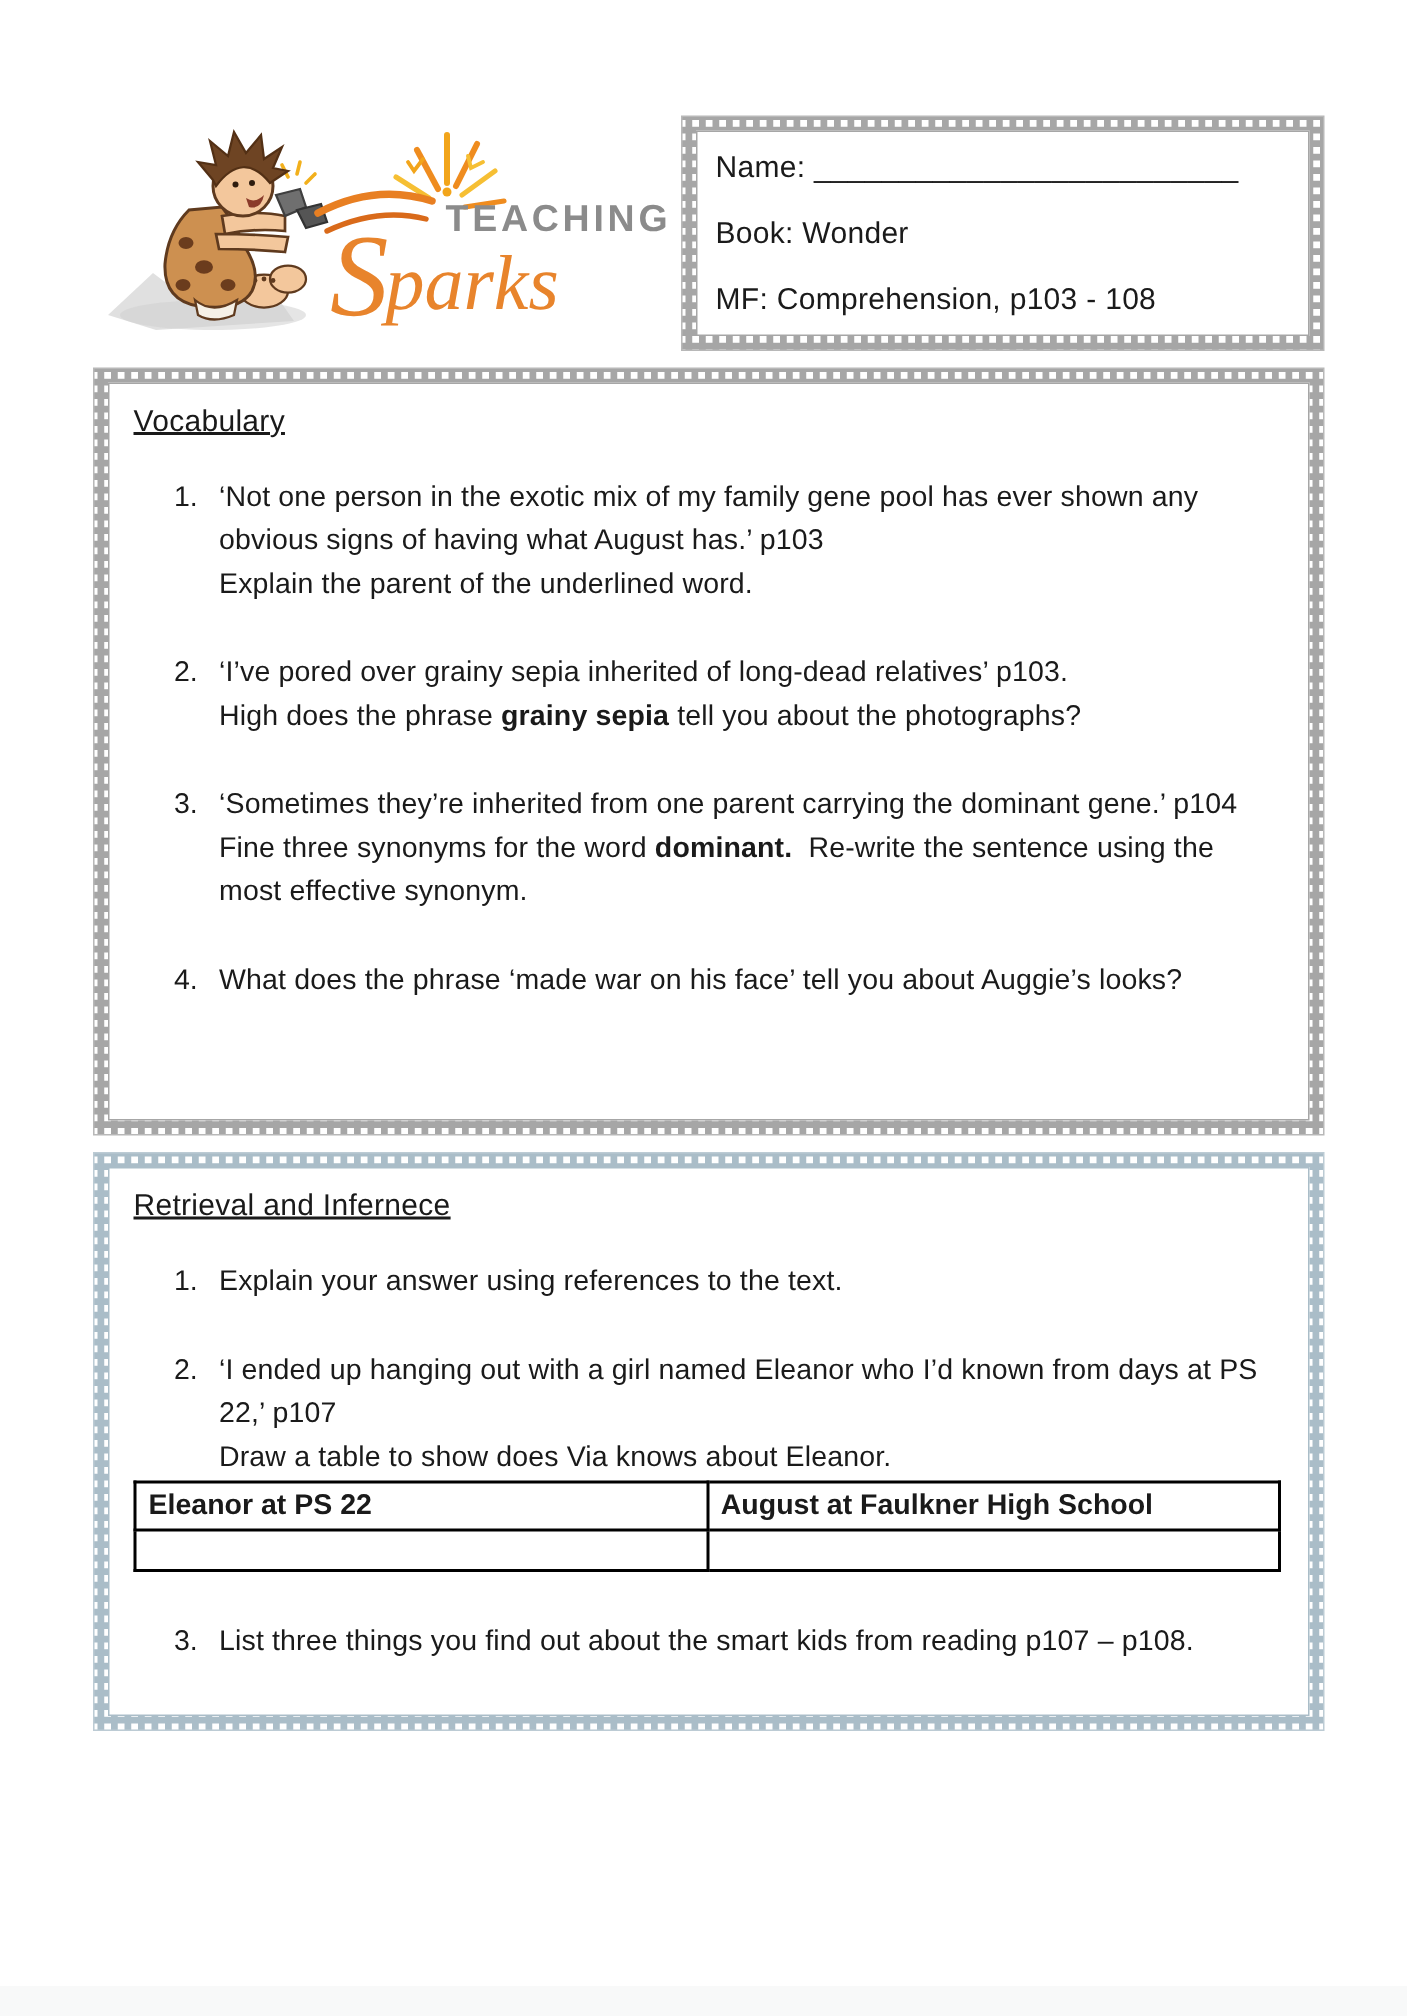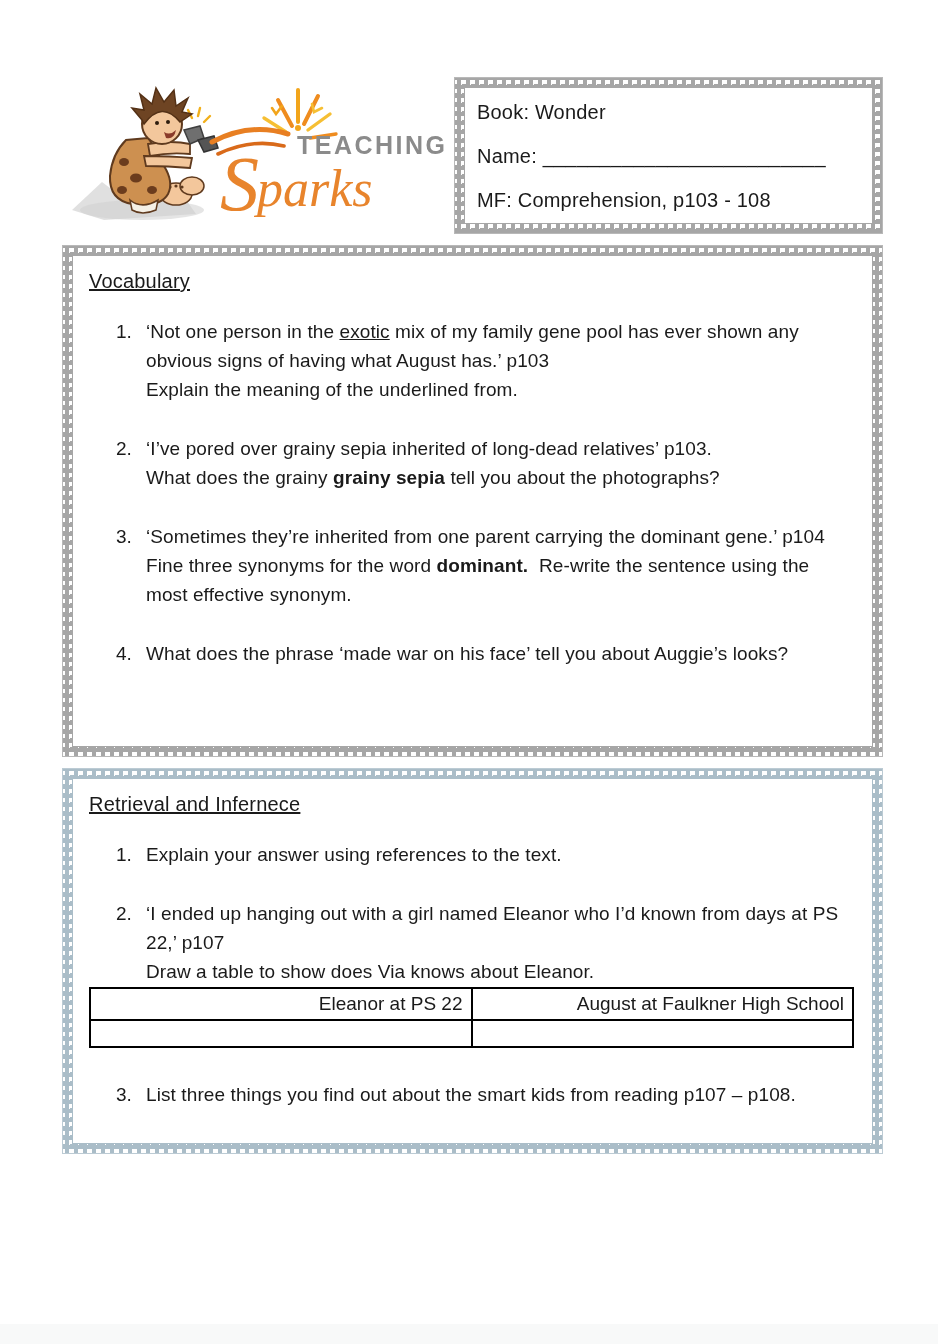--- a/index.html
+++ b/index.html
@@ -62,35 +62,35 @@
     text-decoration: underline;
     margin-bottom: 24px;
     letter-spacing: 0.2px;
   }
 
   .q { display: flex; margin: 0 0 30px 27px; }
   .q-num { min-width: 30px; font-size: 19px; line-height: 29px; }
   .q-body { flex: 1; }
   .para { font-size: 19px; line-height: 29px; white-space: pre-wrap; letter-spacing: 0.1px; }
   .para .b { font-weight: bold; }
-  .para .u { text-decoration: underline; }
+  .para .u { }
 
   .q.tight { margin-bottom: 0; }
 
   
   .answer-table {
     width: 100%;
     border-collapse: collapse;
     margin: 1px 0 32px 0;
   }
   .answer-table td, .answer-table th {
     border: 2px solid #000;
     font-size: 19px;
-    font-weight: normal;
-    text-align: right;
+    font-weight: bold;
+    text-align: left;
     padding: 2px 8px;
     height: 31px;
     line-height: 26px;
     vertical-align: middle;
     width: 50%;
   }
   .answer-table tr.empty td { height: 27px; }
 
   .bottom-strip {
     position: absolute;
@@ -168,43 +168,43 @@
     <text x="233" y="72" font-family="Liberation Sans, sans-serif" font-size="25" font-weight="bold" letter-spacing="2.5" fill="#8b8b8b">TEACHING</text>
     <text font-family="Liberation Serif, serif" font-style="italic" fill="#e8842c">
       <tspan x="156" y="128" font-size="78">S</tspan>
       <tspan font-size="52" dx="-6" dy="-4">parks</tspan>
     </text>
   </svg>
 </div>
 
 <div class="artbox gray header-box">
   <div class="artbox-inner">
+    <div class="header-line">Name: _________________________</div>
     <div class="header-line">Book: Wonder</div>
-    <div class="header-line">Name: _________________________</div>
     <div class="header-line">MF: Comprehension, p103 - 108</div>
   </div>
 </div>
 
 <div class="artbox gray vocab-box">
   <div class="artbox-inner section-inner">
     <h2 class="section-title">Vocabulary</h2>
 
     <div class="q">
       <span class="q-num">1.</span>
       <div class="q-body">
           <div class="para"><span>‘Not one person in the </span><span class="u">exotic</span><span> mix of my family gene pool has ever shown any obvious signs of having what August has.’ p103</span></div>
-          <div class="para"><span>Explain the meaning of the underlined from.</span></div>
+          <div class="para"><span>Explain the parent of the underlined word.</span></div>
         </div>
     </div>
 
     <div class="q">
       <span class="q-num">2.</span>
       <div class="q-body">
           <div class="para"><span>‘I’ve pored over grainy sepia inherited of long-dead relatives’ p103.</span></div>
-          <div class="para"><span>What does the grainy </span><span class="b">grainy sepia</span><span> tell you about the photographs?</span></div>
+          <div class="para"><span>High does the phrase </span><span class="b">grainy sepia</span><span> tell you about the photographs?</span></div>
         </div>
     </div>
 
     <div class="q">
       <span class="q-num">3.</span>
       <div class="q-body">
           <div class="para"><span>‘Sometimes they’re inherited from one parent carrying the dominant gene.’ p104</span></div>
           <div class="para"><span>Fine three synonyms for the word </span><span class="b">dominant.</span><span>  Re-write the sentence using the most effective synonym.</span></div>
         </div>
     </div>

